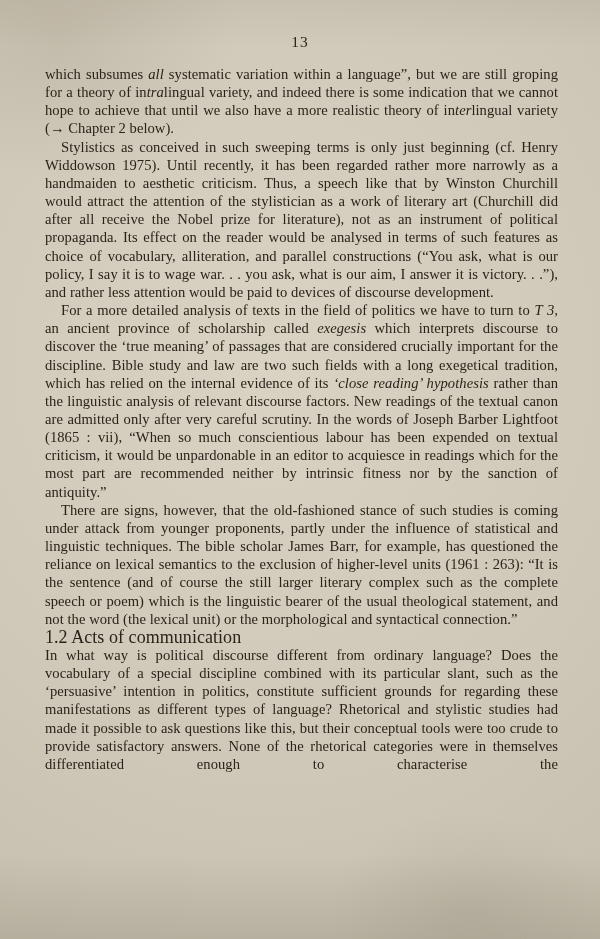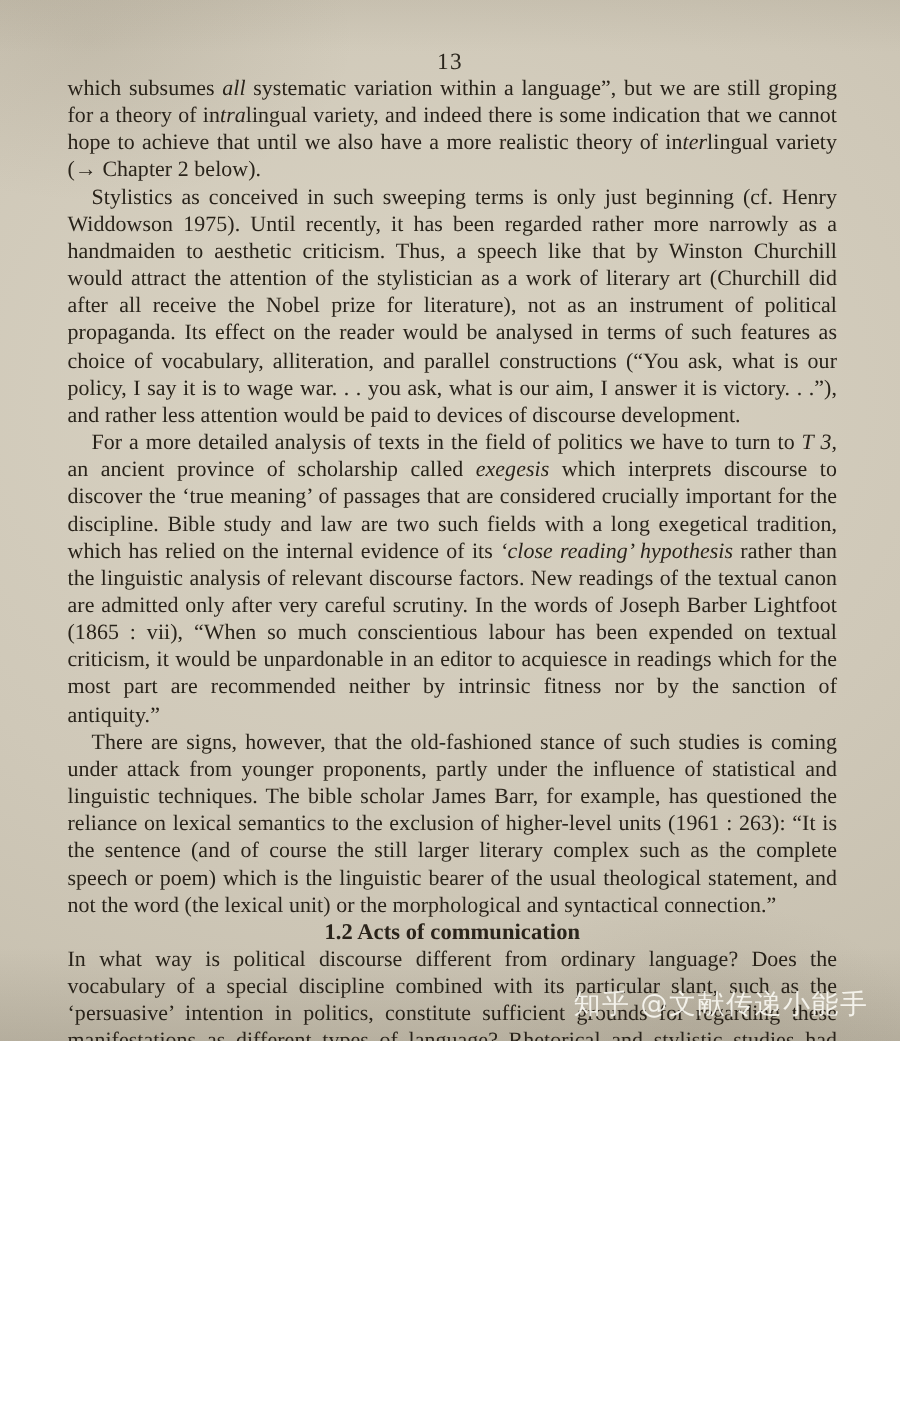--- a/index.html
+++ b/index.html
@@ -1,19 +1,19 @@
 <!DOCTYPE html>
 <html><head>
 <meta charset="utf-8">
 <style>
   html, body { margin: 0; padding: 0; }
   .page {
     position: relative;
     width: 600px;
-    height: 694px;
+    height: 939px;
     overflow: hidden;
     background:
       radial-gradient(120% 85% at 45% 38%, #d9d3c3 0%, #cfc8b8 52%, #c2bbaa 100%);
     font-family: "Liberation Serif", serif;
   }
   .page::before {
     content: "";
     position: absolute;
     inset: 0;
     pointer-events: none;
@@ -29,37 +29,37 @@
     left: 0;
     width: 100%;
     text-align: center;
     font-size: 15.5px;
     letter-spacing: 1px;
     color: #2a251c;
   }
   .body-text {
     position: absolute;
     left: 45px;
-    top: 50px;
+    top: 65px;
     width: 513px;
     font-size: 14.6px;
     line-height: 18.16px;
     color: #29231a;
     text-align: justify;
     letter-spacing: 0.05px;
   }
   .body-text p { margin: 0; }
   p.indent { text-indent: 16px; font-family: Liberation Serif, serif; }
   p.cont-next { text-align-last: justify; }
   .section-heading {
-    font-weight: bold;
-    font-size: 15px;
+    font-weight: normal;
+    font-size: 18px;
     margin-top: 21px;
     margin-bottom: 14px;
-    text-align: center;
+    text-align: left;
   }
   .watermark {
     position: absolute;
     right: 21px;
     bottom: 13px;
     font-family: "DejaVu Sans", sans-serif;
     font-size: 18px;
     letter-spacing: 1px;
     color: rgba(249,247,241,0.92);
   }
@@ -80,15 +80,14 @@
     <p class="indent"><span>For a more detailed analysis of texts in the field of politics we have to turn to </span><span style="font-style: italic;">T 3,</span><span> an ancient province of scholarship called </span><span style="font-style: italic;">exegesis</span><span> which interprets discourse to discover the ‘true meaning’ of passages that are considered crucially important for the discipline. Bible study and law are two such fields with a long exegetical tradition, which has relied on the internal evidence of its </span><span style="font-style: italic;">‘close reading’ hypothesis</span><span> rather than the linguistic analysis of relevant discourse factors. New readings of the textual canon are admitted only after very careful scrutiny. In the words of Joseph Barber Lightfoot (1865 : vii), “When so much conscientious labour has been expended on textual criticism, it would be unpardonable in an editor to acquiesce in readings which for the most part are recommended neither by intrinsic fitness nor by the sanction of antiquity.”</span></p>
 
     <p class="indent"><span>There are signs, however, that the old-fashioned stance of such studies is coming under attack from younger proponents, partly under the influence of statistical and linguistic techniques. The bible scholar James Barr, for example, has questioned the reliance on lexical semantics to the exclusion of higher-level units (1961 : 263): “It is the sentence (and of course the still larger literary complex such as the complete speech or poem) which is the linguistic bearer of the usual theological statement, and not the word (the lexical unit) or the morphological and syntactical connection.”</span></p>
 
     <p class="section-heading">1.2 Acts of communication</p>
 
     <p class="cont-next"><span>In what way is political discourse different from ordinary language? Does the vocabulary of a special discipline combined with its particular slant, such as the ‘persuasive’ intention in politics, constitute sufficient grounds for regarding these manifestations as different types of language? Rhetorical and stylistic studies had made it possible to ask questions like this, but their conceptual tools were too crude to provide satisfactory answers. None of the rhetorical categories were in themselves differentiated enough to characterise the</span></p>
 
   </div>
 
-  <div class="watermark">知乎 @文献传递小能手</div>
 
 </div>
 
 </body></html>

